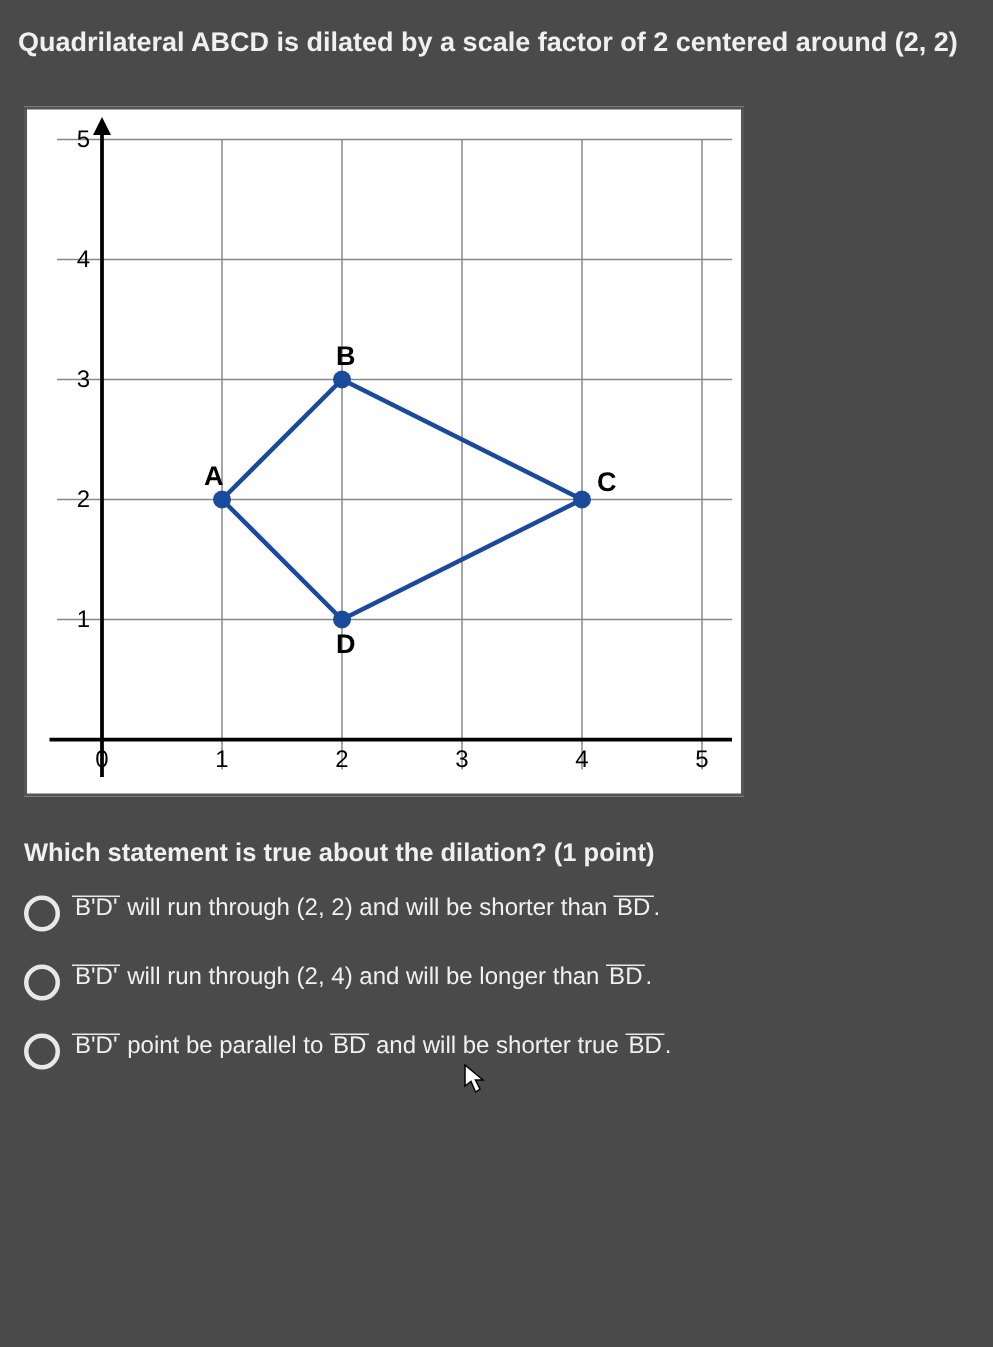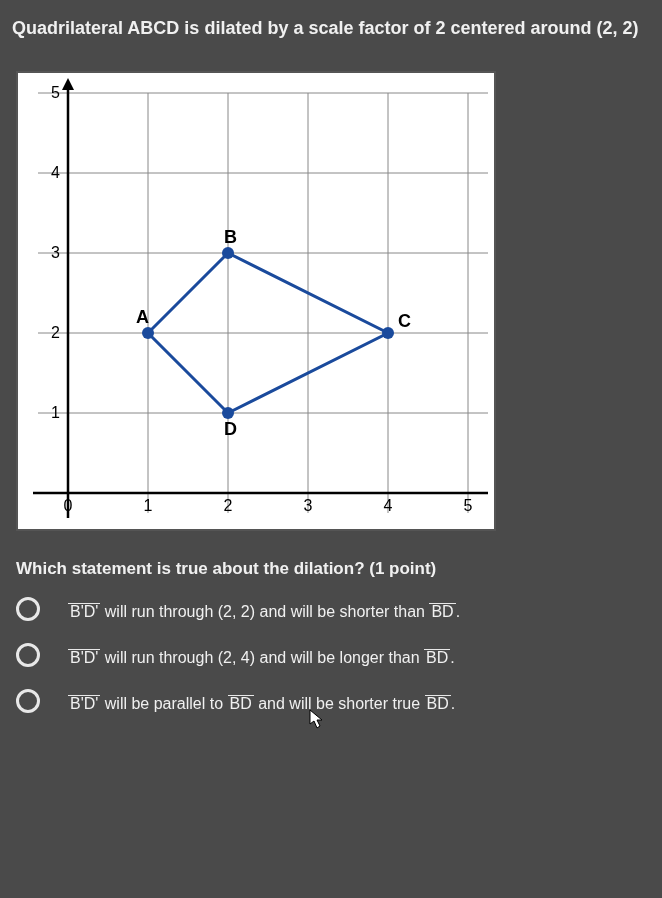--- a/index.html
+++ b/index.html
@@ -29,22 +29,22 @@
   }
   .graph-box svg { display:block; }
   .prompt {
     font-size: 17px;
     font-weight: bold;
     margin: 20px 0 18px 4px;
     color: #f0f0f0;
   }
   .choice {
     display: flex;
-    align-items: flex-end;
-    gap: 28px;
+    align-items: flex-start;
+    gap: 8px;
     margin: 12px 0 22px 4px;
     font-size: 16px;
     color: #f0f0f0;
     cursor: pointer;
   }
   .radio {
     width: 24px;
     height: 24px;
     border: 3px solid #e8e8e8;
     border-radius: 50%;
@@ -140,21 +140,21 @@
 <div class="choice">
   <span class="radio"></span>
   <span>
     <span class="seg">B'D'</span><span> will run through (2, 4) and will be longer than </span><span class="seg">BD</span><span>.</span>
   </span>
 </div>
 
 <div class="choice">
   <span class="radio"></span>
   <span>
-    <span class="seg">B'D'</span><span> will be parallel to </span><span class="seg">BD</span><span> and will be shorter true </span><span class="seg">BD</span><span>.</span>
+    <span class="seg">B'D'</span><span> point be parallel to </span><span class="seg">BD</span><span> and will be shorter true </span><span class="seg">BD</span><span>.</span>
   </span>
 </div>
 
 <div class="cursor">
   <svg width="16" height="20" viewBox="0 0 16 20">
     <path d="M1 1 L1 15 L5 12 L8 19 L11 17 L8 11 L13 11 Z" fill="#fff" stroke="#000" stroke-width="1"></path>
   </svg>
 </div>
 
 </body></html>

